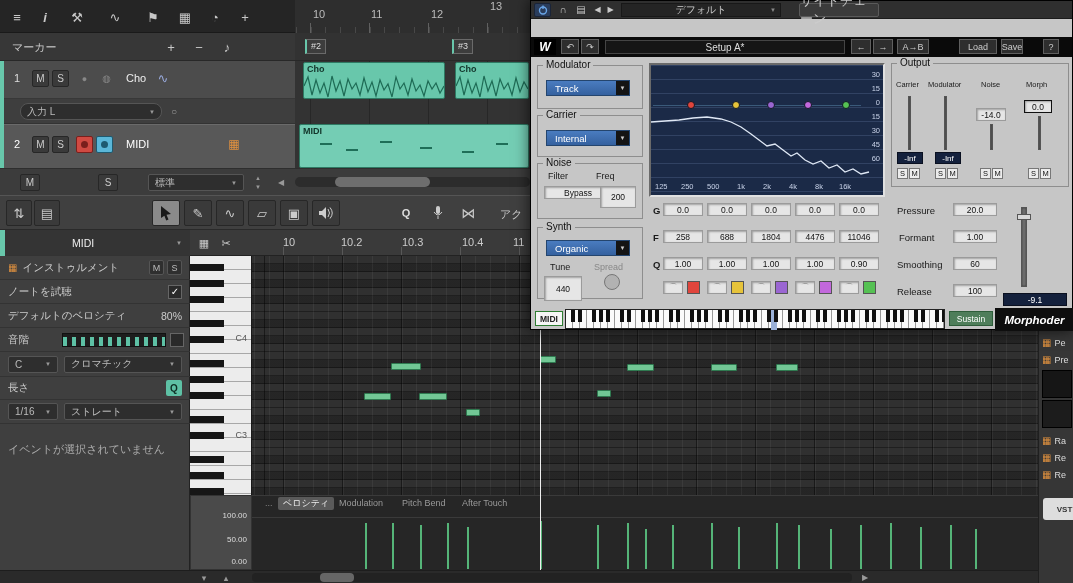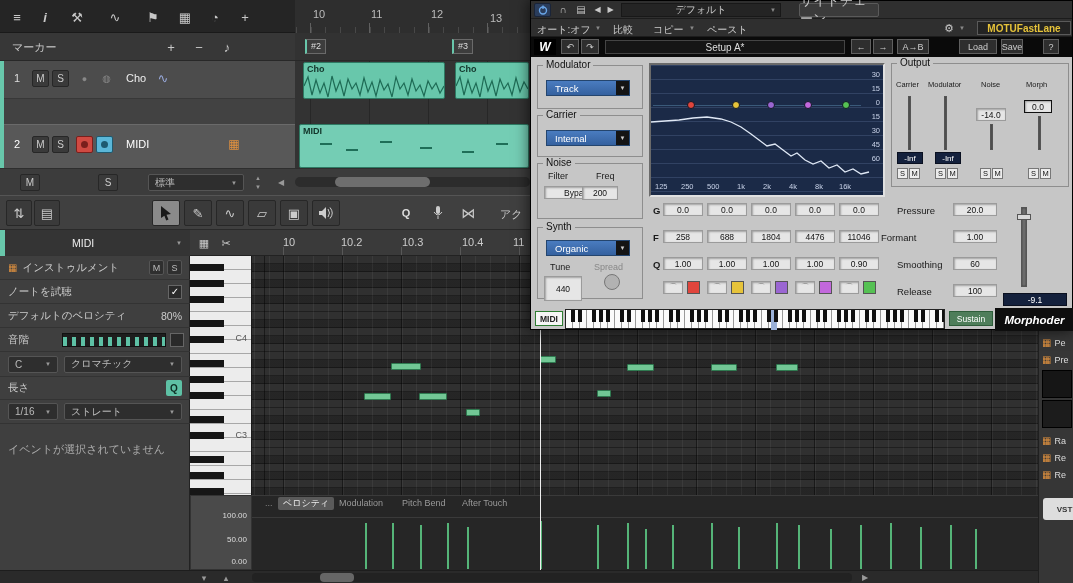--- a/index.html
+++ b/index.html
@@ -73,21 +73,21 @@
     <span class="a c ic" style="left:176px;top:9px;width:18px;height:16px">▦</span>
     <span class="a c ic" style="left:206px;top:9px;width:18px;height:16px">◔</span>
     <span class="a c ic" style="left:236px;top:9px;width:18px;height:16px">+</span>
 
     <div class="a" style="left:295px;top:0;width:235px;height:33px;background:#2e2e2e;
       background-image:repeating-linear-gradient(to right,#606060 0 1px,transparent 1px 59px),repeating-linear-gradient(to right,#484848 0 1px,transparent 1px 14.75px);
       background-size:100% 10px,100% 6px;background-position:15px bottom,1px bottom;background-repeat:no-repeat">
       <span class="a" style="left:18px;top:8px;color:#bbb">10</span>
       <span class="a" style="left:76px;top:8px;color:#bbb">11</span>
       <span class="a" style="left:136px;top:8px;color:#bbb">12</span>
-      <span class="a" style="left:195px;top:12px;color:#bbb">13</span>
+      <span class="a" style="left:195px;top:0;color:#bbb">13</span>
     </div>
   </div>
 
   <div class="a" style="left:0;top:33px;width:1073px;height:28px;background:#373737;border-bottom:1px solid #282828">
     <span class="a" style="left:12px;top:7px;color:#ccc">マーカー</span>
     <span class="a c ic" style="left:162px;top:6px;width:18px;height:16px">+</span>
     <span class="a c ic" style="left:190px;top:6px;width:18px;height:16px">−</span>
     <span class="a c ic" style="left:218px;top:6px;width:18px;height:16px">♪</span>
     <div class="a" style="left:295px;top:0;width:235px;height:27px;background:#323232">
       <span class="a flagtag" style="left:10px;top:6px">#2</span>
@@ -101,20 +101,27 @@
     <div class="a" style="left:4px;top:0;width:291px;height:38px;background:#4c4c4c;border-bottom:1px solid #383838">
       <span class="a" style="left:10px;top:11px;color:#ddd">1</span>
       <div class="a tbtn" style="left:28px;top:9px;width:17px;height:17px">M</div>
       <div class="a tbtn" style="left:48px;top:9px;width:17px;height:17px">S</div>
       <span class="a c" style="left:72px;top:9px;width:17px;height:17px;color:#888;font-size:9px">●</span>
       <span class="a c" style="left:94px;top:9px;width:17px;height:17px;color:#888;font-size:10px">◍</span>
       <span class="a" style="left:122px;top:11px;color:#eee">Cho</span>
       <span class="a c ic" style="left:150px;top:9px;width:18px;height:16px;color:#9ad">∿</span>
     </div>
 
+    <div class="a" style="left:4px;top:38px;width:291px;height:25px;background:#3e3e3e;border-bottom:1px solid #333">
+      <div class="a dd" style="left:16px;top:4px;width:142px;height:17px">
+        <span>入力 L</span>
+        <span class="ar">▼</span>
+      </div>
+      <span class="a c" style="left:164px;top:6px;width:12px;height:12px;color:#999;font-size:10px">○</span>
+    </div>
 
     <div class="a" style="left:4px;top:63px;width:291px;height:44px;background:#585858;border-top:1px solid #6a6a6a">
       <span class="a" style="left:10px;top:13px;color:#fff">2</span>
       <div class="a tbtn" style="left:28px;top:11px;width:17px;height:17px">M</div>
       <div class="a tbtn" style="left:48px;top:11px;width:17px;height:17px">S</div>
       <div class="a c" style="left:72px;top:11px;width:17px;height:17px;background:#d04a42;border:1px solid #7a1f1c;border-radius:2px">
         <span style="width:7px;height:7px;border-radius:50%;background:#7a1f1c;display:block"></span>
       </div>
       <div class="a c" style="left:92px;top:11px;width:17px;height:17px;background:#5bb7d8;border:1px solid #1e5a70;border-radius:2px">
         <span style="width:7px;height:7px;border-radius:50%;background:#1e5a70;display:block"></span>
@@ -373,31 +380,20 @@
       <span class="a c ic" style="left:42px;top:2px;width:16px;height:14px;font-size:10px">▤</span>
       <span class="a c ic" style="left:60px;top:2px;width:13px;height:14px;font-size:8px">◀</span>
       <span class="a c ic" style="left:73px;top:2px;width:13px;height:14px;font-size:8px">▶</span>
       <div class="a" style="left:90px;top:2px;width:160px;height:14px;background:#242424;border:1px solid #181818;display:flex;align-items:center;justify-content:center;color:#ccc;font-size:10px">
         <span>デフォルト</span>
         <span class="a" style="right:4px;font-size:6px;color:#888">▼</span>
       </div>
       <div class="a pbtn" style="left:268px;top:2px;width:80px;height:14px">サイドチェーン</div>
     </div>
 
-    <div class="prow" style="top:18px;height:18px">
-      <span class="a" style="left:6px;top:4px;color:#ccc;font-size:10px">オート:オフ</span>
-      <span class="a" style="left:64px;top:6px;font-size:6px;color:#888">▼</span>
-      <span class="a" style="left:82px;top:4px;color:#ccc;font-size:10px">比較</span>
-      <span class="a" style="left:122px;top:4px;color:#ccc;font-size:10px">コピー</span>
-      <span class="a" style="left:158px;top:6px;font-size:6px;color:#888">▼</span>
-      <span class="a" style="left:176px;top:4px;color:#ccc;font-size:10px">ペースト</span>
-      <span class="a c ic" style="left:410px;top:2px;width:16px;height:14px;font-size:11px">⚙</span>
-      <span class="a" style="left:428px;top:6px;font-size:6px;color:#888">▼</span>
-      <div class="a c" style="left:446px;top:2px;width:94px;height:14px;background:#232323;border:1px solid #5a5a5a;color:#e6c33a;font-size:10px;font-weight:bold">MOTUFastLane</div>
-    </div>
 
     <div class="a" style="left:0;top:36px;width:100%;height:20px;background:#0a0a0a">
       <span class="a c" style="left:3px;top:2px;width:22px;height:16px;background:#000;color:#fff;font-weight:bold;font-style:italic;font-size:12px">W</span>
       <div class="a wbtn" style="left:30px;top:2px;width:18px;height:15px">↶</div>
       <div class="a wbtn" style="left:50px;top:2px;width:18px;height:15px">↷</div>
       <div class="a c" style="left:74px;top:3px;width:240px;height:14px;background:#151515;border:1px solid #444;color:#ddd;font-size:10px">Setup A*</div>
       <div class="a wbtn" style="left:320px;top:2px;width:20px;height:15px">←</div>
       <div class="a wbtn" style="left:342px;top:2px;width:20px;height:15px">→</div>
       <div class="a wbtn" style="left:366px;top:2px;width:32px;height:15px">A→B</div>
       <div class="a wbtn" style="left:428px;top:2px;width:38px;height:15px">Load</div>
@@ -419,21 +415,21 @@
         <span>Internal</span>
         <span class="arr">▼</span>
       </div>
     </div>
 
     <div class="group" style="left:6px;top:162px;width:106px;height:56px">
       <span class="glabel">Noise</span>
       <span class="plabel" style="left:10px;top:7px;font-size:9px">Filter</span>
       <span class="plabel" style="left:58px;top:7px;font-size:9px">Freq</span>
       <div class="a field" style="left:6px;top:22px;width:68px;height:13px">Bypass</div>
-      <div class="a field" style="left:44px;top:22px;width:36px;height:14px">200</div>
+      <div class="a field" style="left:62px;top:22px;width:36px;height:22px">200</div>
     </div>
 
     <div class="group" style="left:6px;top:226px;width:106px;height:72px">
       <span class="glabel">Synth</span>
       <div class="ddblue" style="left:8px;top:12px;width:84px;height:16px">
         <span>Organic</span>
         <span class="arr">▼</span>
       </div>
       <span class="plabel" style="left:12px;top:34px;font-size:9px">Tune</span>
       <span class="plabel" style="left:56px;top:34px;font-size:9px;color:#888">Spread</span>
@@ -518,21 +514,21 @@
     <div class="bandsq" style="left: 200px; top: 280px; background: rgb(230, 195, 58);"></div>
     <div class="a field" style="left:220px;top:280px;width:20px;height:13px">⌒</div>
     <div class="bandsq" style="left: 244px; top: 280px; background: rgb(154, 102, 210);"></div>
     <div class="a field" style="left:264px;top:280px;width:20px;height:13px">⌒</div>
     <div class="bandsq" style="left: 288px; top: 280px; background: rgb(194, 104, 220);"></div>
     <div class="a field" style="left:308px;top:280px;width:20px;height:13px">⌒</div>
     <div class="bandsq" style="left: 332px; top: 280px; background: rgb(85, 193, 83);"></div>
 
     <span class="plabel" style="left:366px;top:204px">Pressure</span>
     <div class="a field" style="left:422px;top:202px;width:44px;height:13px">20.0</div>
-    <span class="plabel" style="left:350px;top:231px">Formant</span>
+    <span class="plabel" style="left:368px;top:231px">Formant</span>
     <div class="a field" style="left:422px;top:229px;width:44px;height:13px">1.00</div>
     <span class="plabel" style="left:366px;top:258px">Smoothing</span>
     <div class="a field" style="left:422px;top:256px;width:44px;height:13px">60</div>
     <span class="plabel" style="left:366px;top:285px">Release</span>
     <div class="a field" style="left:422px;top:283px;width:44px;height:13px">100</div>
     <div class="groove" style="left:490px;top:206px;width:6px;height:80px"></div>
     <div class="a" style="left:486px;top:213px;width:14px;height:6px;background:#d8d8d8;border:1px solid #555"></div>
     <div class="a darkbox" style="left:472px;top:292px;width:64px;height:13px;font-size:8.5px">-9.1</div>
 
     <div class="a c" style="left:4px;top:310px;width:28px;height:15px;background:#f6f6f6;border:1px solid #2e7d32;color:#222;font-size:8.5px;font-weight:bold">MIDI</div>

